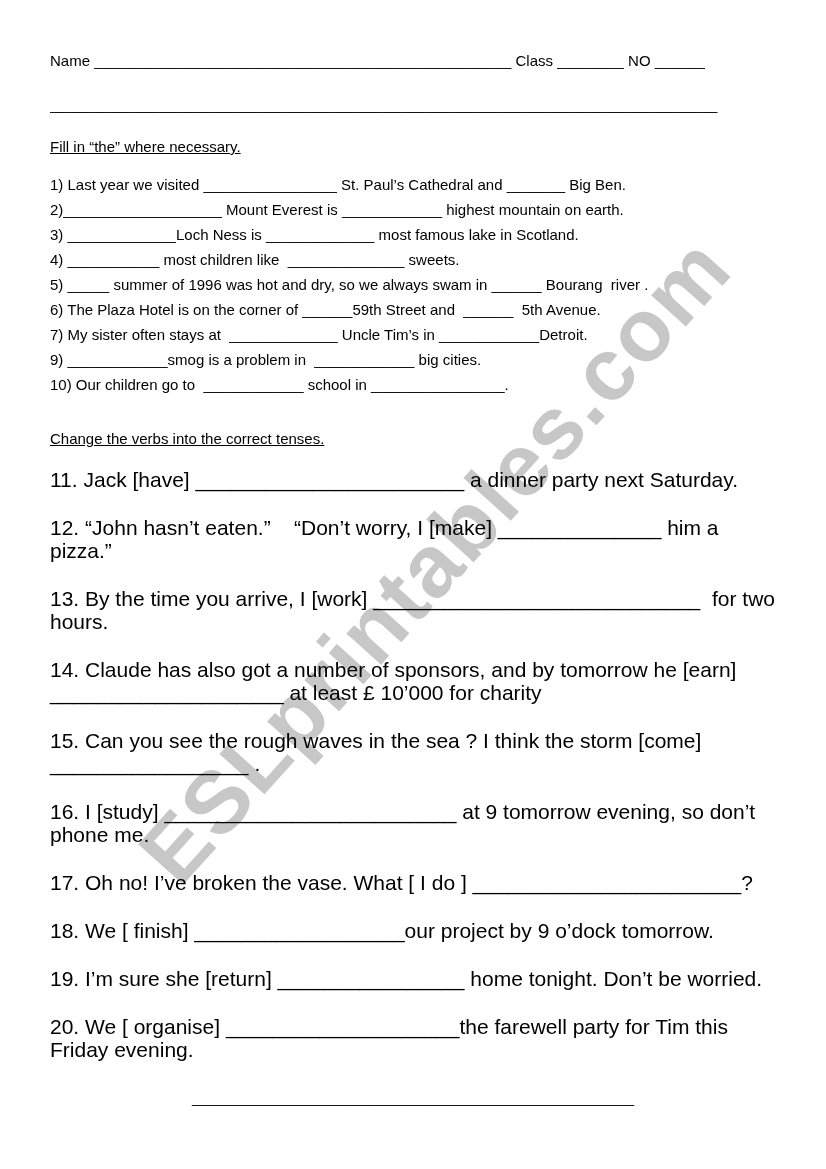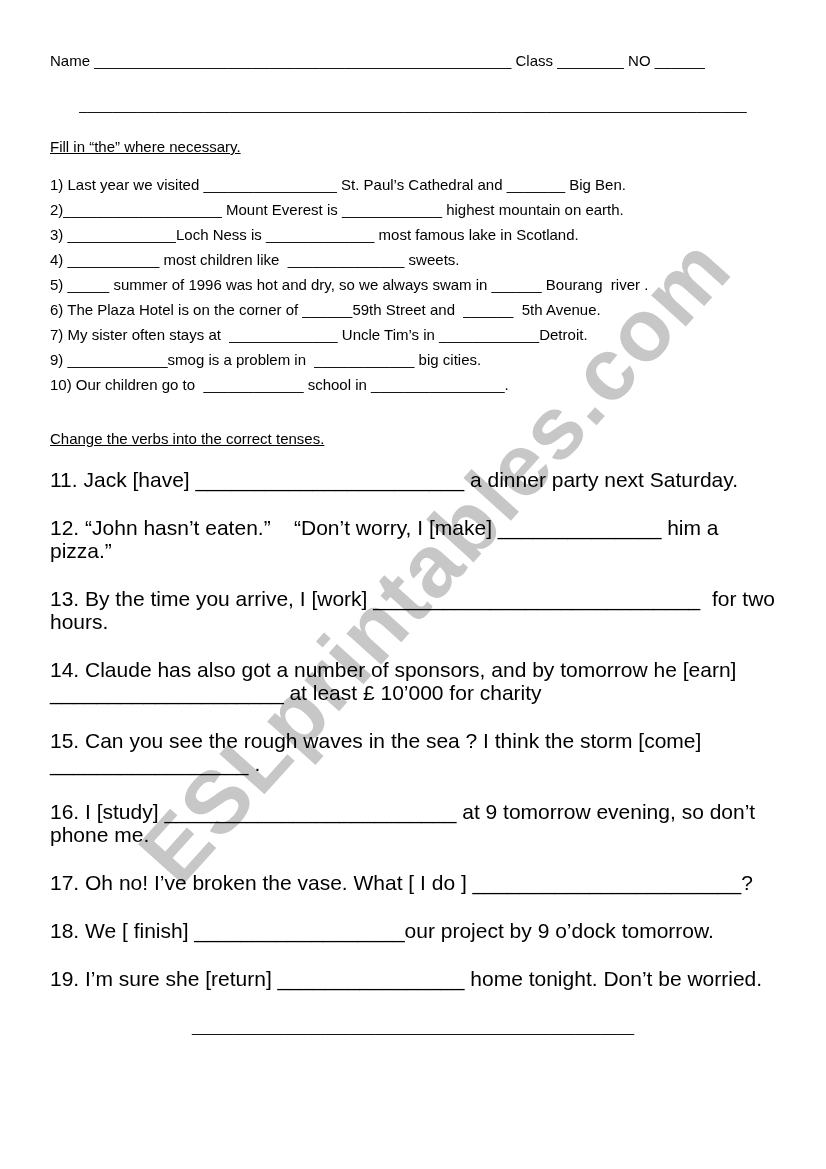--- a/index.html
+++ b/index.html
@@ -36,21 +36,20 @@
     font-size: 15px;
     line-height: 18px;
     white-space: pre-wrap;
   }
   .divider {
     font-size: 15px;
     line-height: 18px;
     margin-top: 26px;
     white-space: nowrap;
     overflow: hidden;
-    text-align: center;
   }
   .section-heading {
     font-size: 15px;
     line-height: 18px;
     font-weight: normal;
     text-decoration: underline;
   }
   .heading-1 { margin-top: 24px; }
   .heading-2 { margin-top: 36px; }
   .ex1 { margin-top: 20px; }
@@ -107,18 +106,19 @@
     <div class="ex2">
       <p>11. Jack [have] _______________________ a dinner party next Saturday.</p>
       <p>12. “John hasn’t eaten.”    “Don’t worry, I [make] ______________ him a pizza.”</p>
       <p>13. By the time you arrive, I [work] ____________________________  for two hours.</p>
       <p>14. Claude has also got a number of sponsors, and by tomorrow he [earn] ____________________ at least £ 10’000 for charity</p>
       <p>15. Can you see the rough waves in the sea ? I think the storm [come] _________________ .</p>
       <p>16. I [study] _________________________ at 9 tomorrow evening, so don’t phone me.</p>
       <p>17. Oh no! I’ve broken the vase. What [ I do ] _______________________?</p>
       <p>18. We [ finish] __________________our project by 9 o’dock tomorrow.</p>
       <p>19. I’m sure she [return] ________________ home tonight. Don’t be worried.</p>
+      <p>20. We [ organise] ____________________the farewell party for Tim this Friday evening.</p>
     </div>
 
     <div class="footer-line">_____________________________________________________</div>
 
   </div>
 </div>
 
 </body></html>

